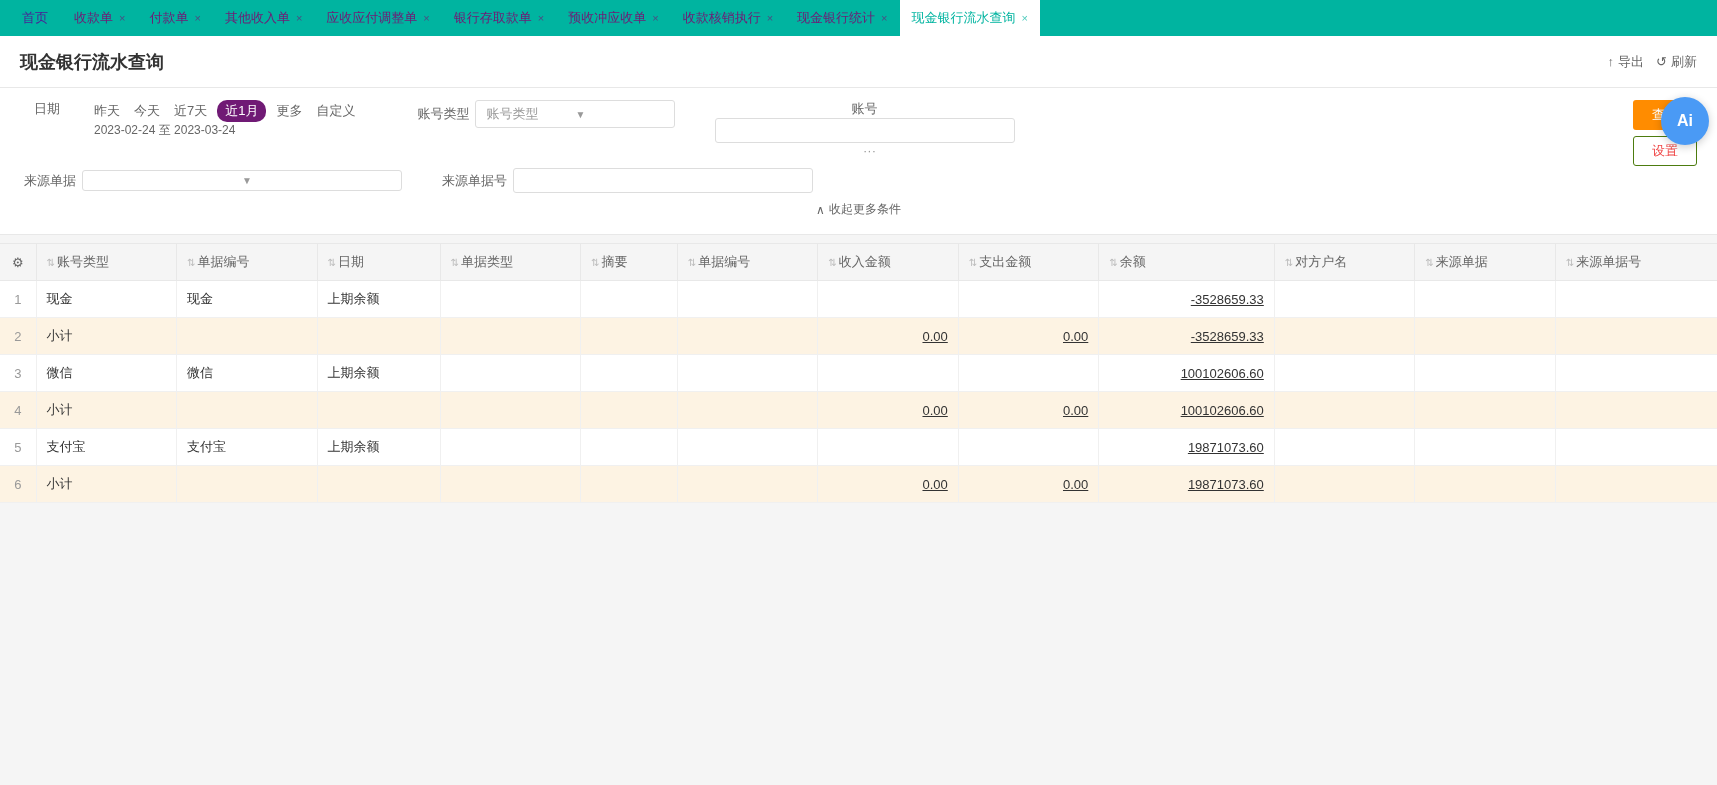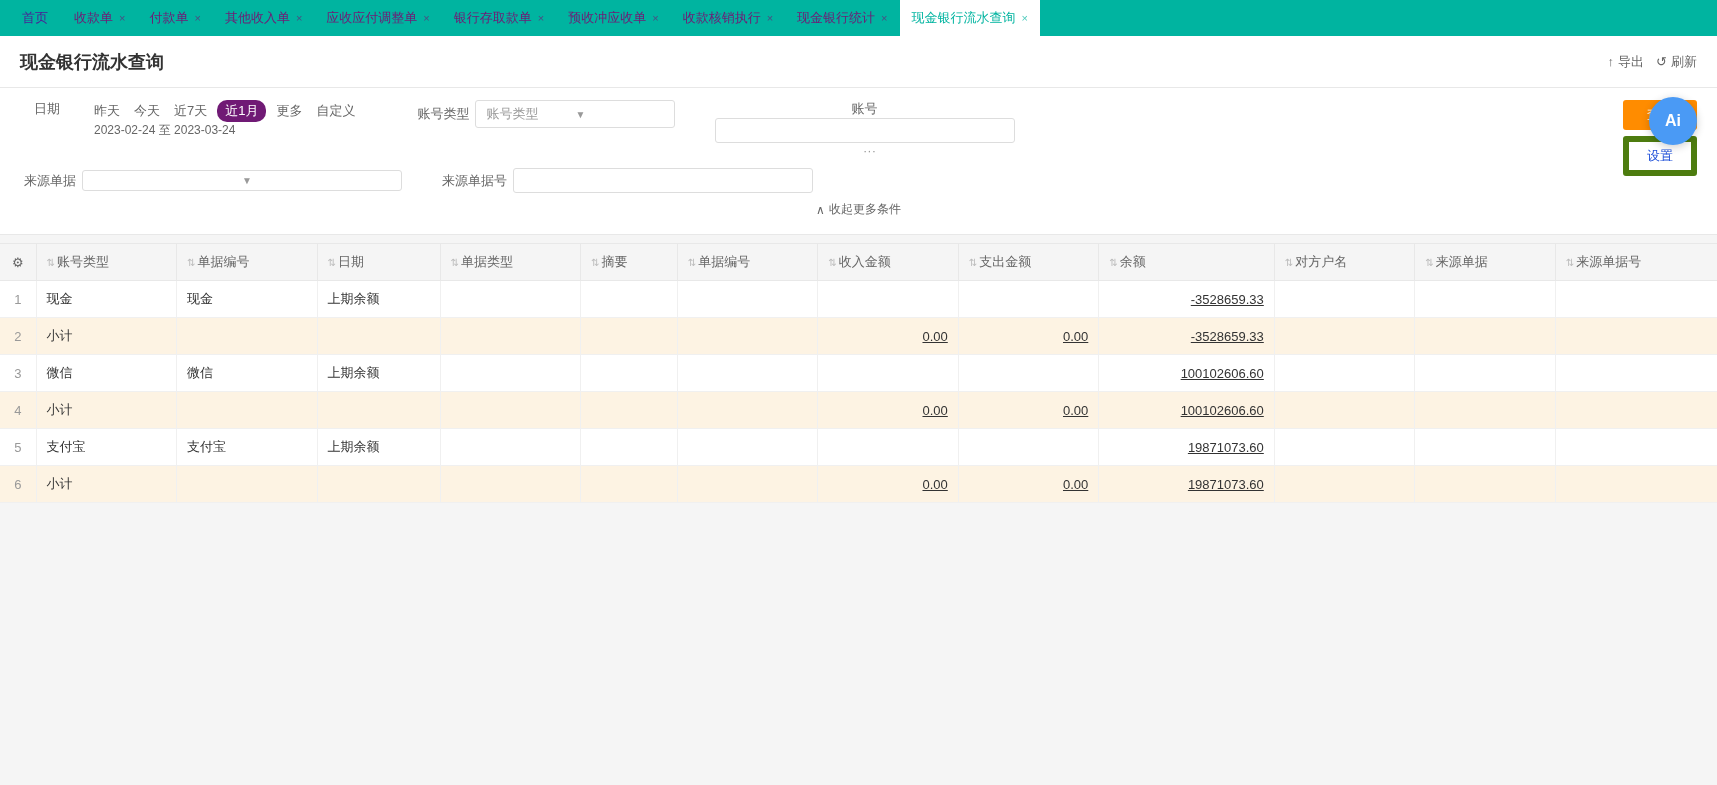--- a/index.html
+++ b/index.html
@@ -149,22 +149,22 @@
       background: #ff8c00;
       color: #fff;
       border: none;
       border-radius: 3px;
       padding: 6px 18px;
       cursor: pointer;
       font-size: 13px;
     }
     .settings-btn {
       background: #fff;
-      color: #1d4ed8;
-      border: 6px solid #4d7c0f;
+      color: #ef4444;
+      border: 1px solid #4d7c0f;
       border-radius: 3px;
       padding: 5px 18px;
       cursor: pointer;
       font-size: 13px;
     }
     .btn-group {
       display: flex;
       flex-direction: column;
       gap: 6px;
       margin-left: auto;
@@ -202,21 +202,21 @@
       padding: 9px 10px;
       font-size: 13px;
       color: #333;
       border-right: 1px solid #f0f0f0;
     }
     td:last-child { border-right: none; }
     .row-num { color: #999; text-align: center; }
     .amount-cell { text-align: right; color: #333; text-decoration: underline; }
     .ai-badge {
       position: fixed;
-      right: 20px;
+      right: 8px;
       top: 97px;
       background: #4a9af5;
       color: #fff;
       border-radius: 50%;
       width: 48px;
       height: 48px;
       display: flex;
       align-items: center;
       justify-content: center;
       font-size: 16px;

